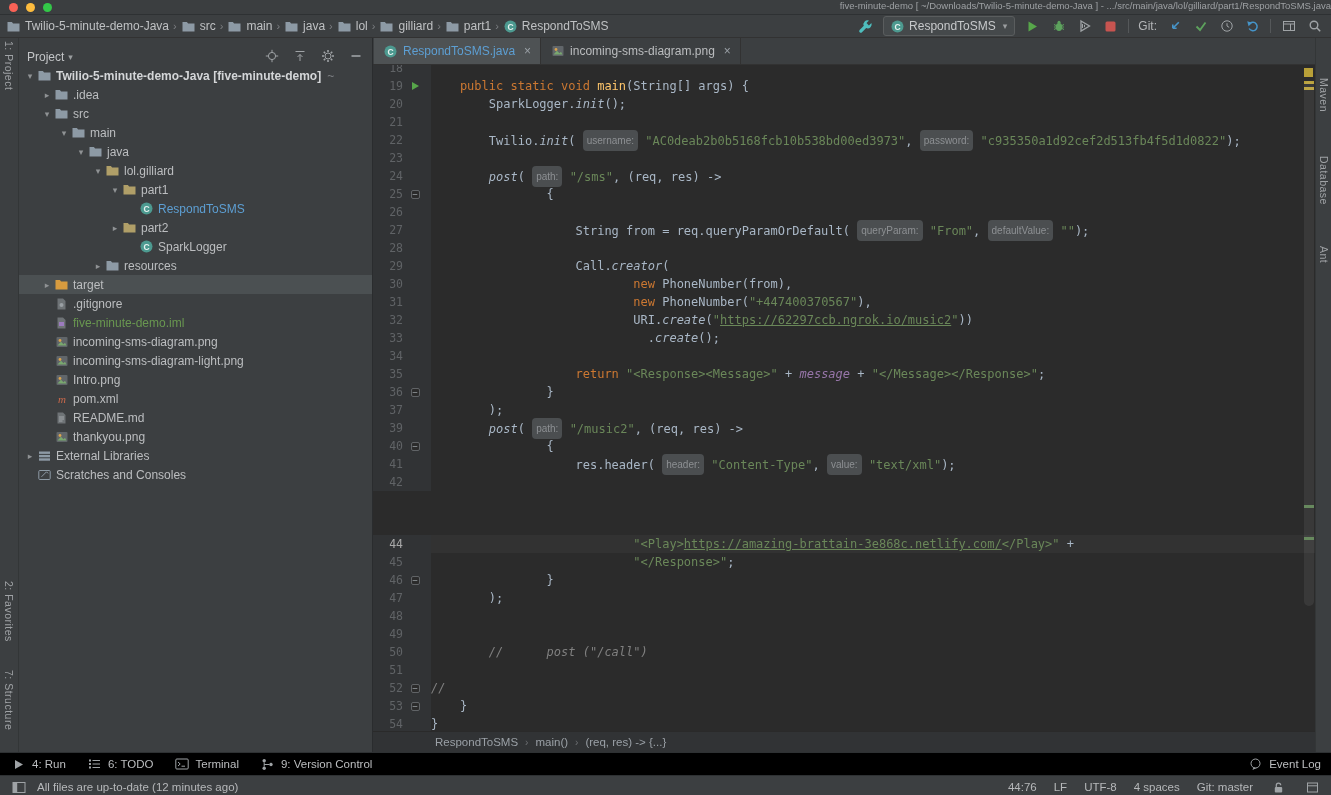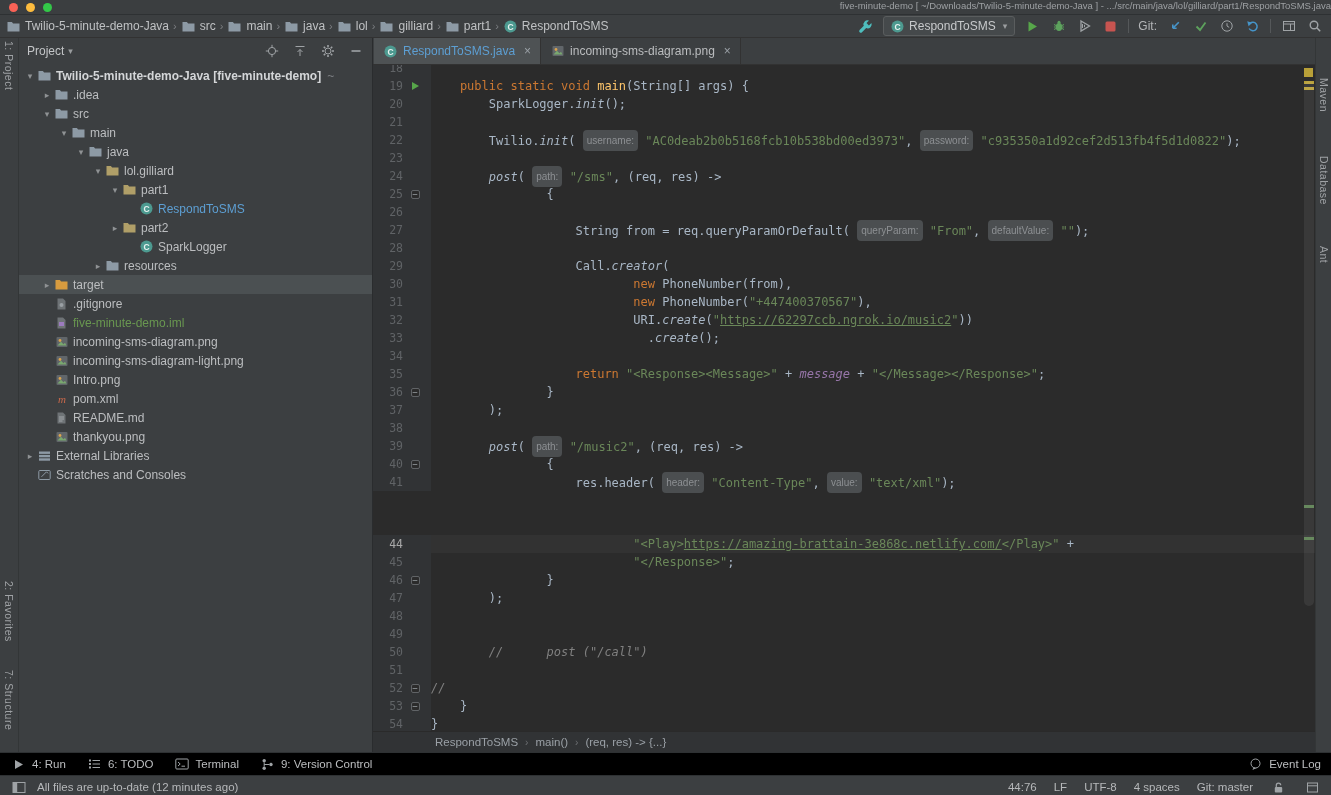--- a/index.html
+++ b/index.html
@@ -22,21 +22,21 @@
   .runcfg .dd{color:#9a9d9f;font-size:9px;margin-left:2px;}
   .gitlabel{color:#b4b6b8;}
   
   .main{display:flex;height:714px;}
   .stripe{background:#3c3f41;position:relative;flex:none;}
   .stripe-left{width:18px;border-right:1px solid #333637;}
   .stripe-right{width:15px;border-left:1px solid #333637;}
   .vlabel{writing-mode:vertical-rl;font-size:10.5px;color:#9fa2a5;letter-spacing:.5px;position:absolute;left:50%;transform:translateX(-50%);white-space:nowrap;}
   
   .project{width:353px;background:#3c3f41;border-right:1px solid #2a2c2e;display:flex;flex-direction:column;flex:none;}
-  .phead{height:26px;display:flex;align-items:center;padding:0 8px;flex:none;}
+  .phead{height:26px;display:flex;align-items:flex-end;padding:0 8px;flex:none;}
   .phead-title{display:flex;align-items:center;gap:4px;color:#c3c5c7;}
   .phead-title .dd{font-size:9px;color:#9a9d9f;}
   .phead-icons{margin-left:auto;display:flex;gap:11px;align-items:center;}
   .ptree{flex:1;overflow:hidden;padding-top:2px;}
   .trow{height:19px;display:flex;align-items:center;white-space:nowrap;}
   .trow.sel{background:#4b5052;}
   .arrow{width:14px;color:#8f9294;font-size:9px;text-align:center;flex:none;}
   .ticon{width:15px;flex:none;display:inline-flex;justify-content:center;align-items:center;}
   .tlabel{margin-left:4px;color:#bcbec0;}
   .tlabel.bold{font-weight:bold;color:#d4d6d8;}
@@ -705,47 +705,47 @@
             </div>
             <div class="cline">
               <span class="gut">
                 <span class="lnum">37</span>
                 <span class="gicons"></span>
               </span>
               <span class="ctext" style="padding-left: 8ch;"><span class="sp">);</span></span>
             </div>
             <div class="cline">
               <span class="gut">
-                <span class="lnum">38</span>
-                <span class="gicons"></span>
-              </span>
-              <span class="ctext" style="padding-left: 0ch;"></span>
-            </div>
-            <div class="cline">
-              <span class="gut">
                 <span class="lnum">39</span>
                 <span class="gicons"></span>
               </span>
               <span class="ctext" style="padding-left: 8ch;"><span class="sm">post</span><span class="sp">( </span><span class="sh">path:</span><span class="sp"> </span><span class="ss">"/music2"</span><span class="sp">, (req, res) -&gt;</span></span>
             </div>
             <div class="cline">
               <span class="gut">
                 <span class="lnum">40</span>
                 <span class="gicons">
                   <span class="fold">−</span>
                 </span>
               </span>
               <span class="ctext" style="padding-left: 16ch;"><span class="sp">{</span></span>
             </div>
             <div class="cline">
               <span class="gut">
                 <span class="lnum">41</span>
                 <span class="gicons"></span>
               </span>
               <span class="ctext" style="padding-left: 20ch;"><span class="sp">res.header( </span><span class="sh">header:</span><span class="sp"> </span><span class="ss">"Content-Type"</span><span class="sp">, </span><span class="sh">value:</span><span class="sp"> </span><span class="ss">"text/xml"</span><span class="sp">);</span></span>
+            </div>
+            <div class="cline">
+              <span class="gut">
+                <span class="lnum">42</span>
+                <span class="gicons"></span>
+              </span>
+              <span class="ctext" style="padding-left: 0ch;"></span>
             </div>
             <div class="cline cur">
               <span class="gut">
                 <span class="lnum">44</span>
                 <span class="gicons"></span>
               </span>
               <span class="ctext" style="padding-left: 28ch;"><span class="ss">"&lt;Play&gt;</span><span class="su">https://amazing-brattain-3e868c.netlify.com/</span><span class="ss">&lt;/Play&gt;"</span><span class="sp"> +</span></span>
             </div>
             <div class="cline">
               <span class="gut">

